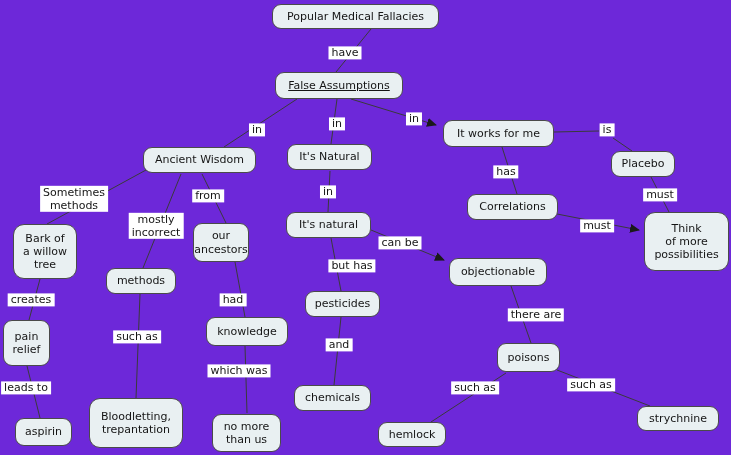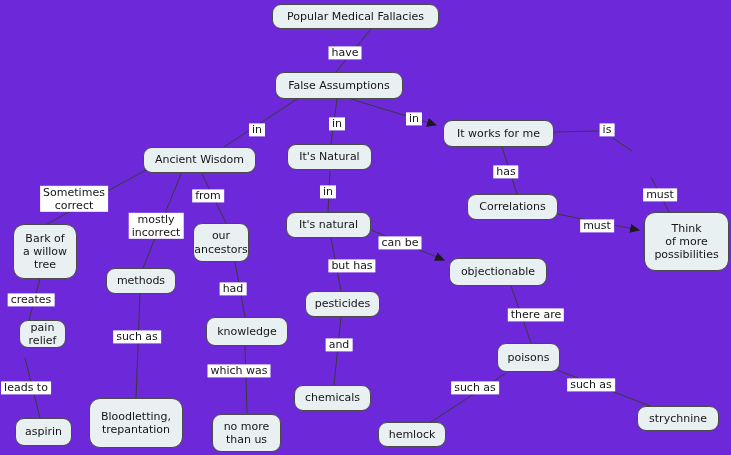--- a/index.html
+++ b/index.html
@@ -67,24 +67,25 @@
     <line x1="181" y1="174" x2="143" y2="268"></line>
     <line x1="202" y1="174" x2="226" y2="223"></line>
     <line x1="40" y1="279" x2="29" y2="320"></line>
     <line x1="25" y1="358" x2="40" y2="418"></line>
     <line x1="140" y1="294" x2="136" y2="398"></line>
     <line x1="235" y1="262" x2="245" y2="317"></line>
     <line x1="245" y1="346" x2="247" y2="413"></line>
   </svg>
 
   <div class="node" style="left:272px;top:4px;width:167px;height:25px;">Popular Medical Fallacies</div>
-  <div class="node" style="left:275px;top:72px;width:128px;height:27px;">False Assumptions</div>
+  <div class="node" style="left:275px;top:72px;width:128px;height:27px;text-decoration:underline;">False Assumptions</div>
   <div class="node" style="left:143px;top:147px;width:113px;height:26px;">Ancient Wisdom</div>
   <div class="node" style="left:287px;top:144px;width:85px;height:26px;">It's Natural</div>
   <div class="node" style="left:443px;top:120px;width:111px;height:27px;">It works for me</div>
+  <div class="node" style="left:611px;top:151px;width:64px;height:26px;">Placebo</div>
   <div class="node" style="left:467px;top:194px;width:91px;height:26px;">Correlations</div>
   <div class="node" style="left:644px;top:212px;width:85px;height:59px;border-radius:11px;">Think
 of more
 possibilities</div>
   <div class="node" style="left:449px;top:258px;width:98px;height:28px;">objectionable</div>
   <div class="node" style="left:13px;top:224px;width:64px;height:55px;border-radius:11px;">Bark of
 a willow
 tree</div>
   <div class="node" style="left:106px;top:268px;width:70px;height:26px;">methods</div>
   <div class="node" style="left:193px;top:223px;width:56px;height:39px;">our
@@ -94,40 +95,40 @@
 than us</div>
   <div class="node" style="left:286px;top:212px;width:85px;height:26px;">It's natural</div>
   <div class="node" style="left:305px;top:291px;width:75px;height:26px;">pesticides</div>
   <div class="node" style="left:294px;top:385px;width:77px;height:26px;">chemicals</div>
   <div class="node" style="left:497px;top:343px;width:63px;height:29px;">poisons</div>
   <div class="node" style="left:378px;top:422px;width:68px;height:25px;">hemlock</div>
   <div class="node" style="left:637px;top:406px;width:82px;height:25px;">strychnine</div>
   <div class="node" style="left:15px;top:418px;width:57px;height:28px;">aspirin</div>
   <div class="node" style="left:89px;top:398px;width:94px;height:50px;border-radius:11px;">Bloodletting,
 trepantation</div>
-  <div class="node" style="left:19px;top:320px;width:47px;height:28px;">pain
+  <div class="node" style="left:3px;top:320px;width:47px;height:46px;">pain
 relief</div>
 
   <span class="linklabel" style="left:345px;top:53px;">have</span>
   <span class="linklabel" style="left:257px;top:130px;">in</span>
   <span class="linklabel" style="left:337px;top:124px;">in</span>
   <span class="linklabel" style="left:414px;top:119px;">in</span>
   <span class="linklabel" style="left:607px;top:130px;">is</span>
   <span class="linklabel" style="left:506px;top:172px;">has</span>
   <span class="linklabel" style="left:660px;top:195px;">must</span>
   <span class="linklabel" style="left:597px;top:226px;">must</span>
   <span class="linklabel" style="left:74px;top:199px;">Sometimes
-correct</span>
+methods</span>
   <span class="linklabel" style="left:156px;top:226px;">mostly
 incorrect</span>
   <span class="linklabel" style="left:208px;top:196px;">from</span>
   <span class="linklabel" style="left:31px;top:300px;">creates</span>
   <span class="linklabel" style="left:26px;top:388px;">leads to</span>
   <span class="linklabel" style="left:137px;top:337px;">such as</span>
-  <span class="linklabel" style="left:233px;top:289px;text-align:right;">had</span>
+  <span class="linklabel" style="left:233px;top:300px;text-align:right;">had</span>
   <span class="linklabel" style="left:239px;top:371px;">which was</span>
   <span class="linklabel" style="left:328px;top:192px;">in</span>
   <span class="linklabel" style="left:352px;top:266px;">but has</span>
   <span class="linklabel" style="left:339px;top:345px;">and</span>
   <span class="linklabel" style="left:400px;top:243px;">can be</span>
   <span class="linklabel" style="left:536px;top:315px;">there are</span>
   <span class="linklabel" style="left:475px;top:388px;">such as</span>
   <span class="linklabel" style="left:591px;top:385px;">such as</span>
 
 </div>

